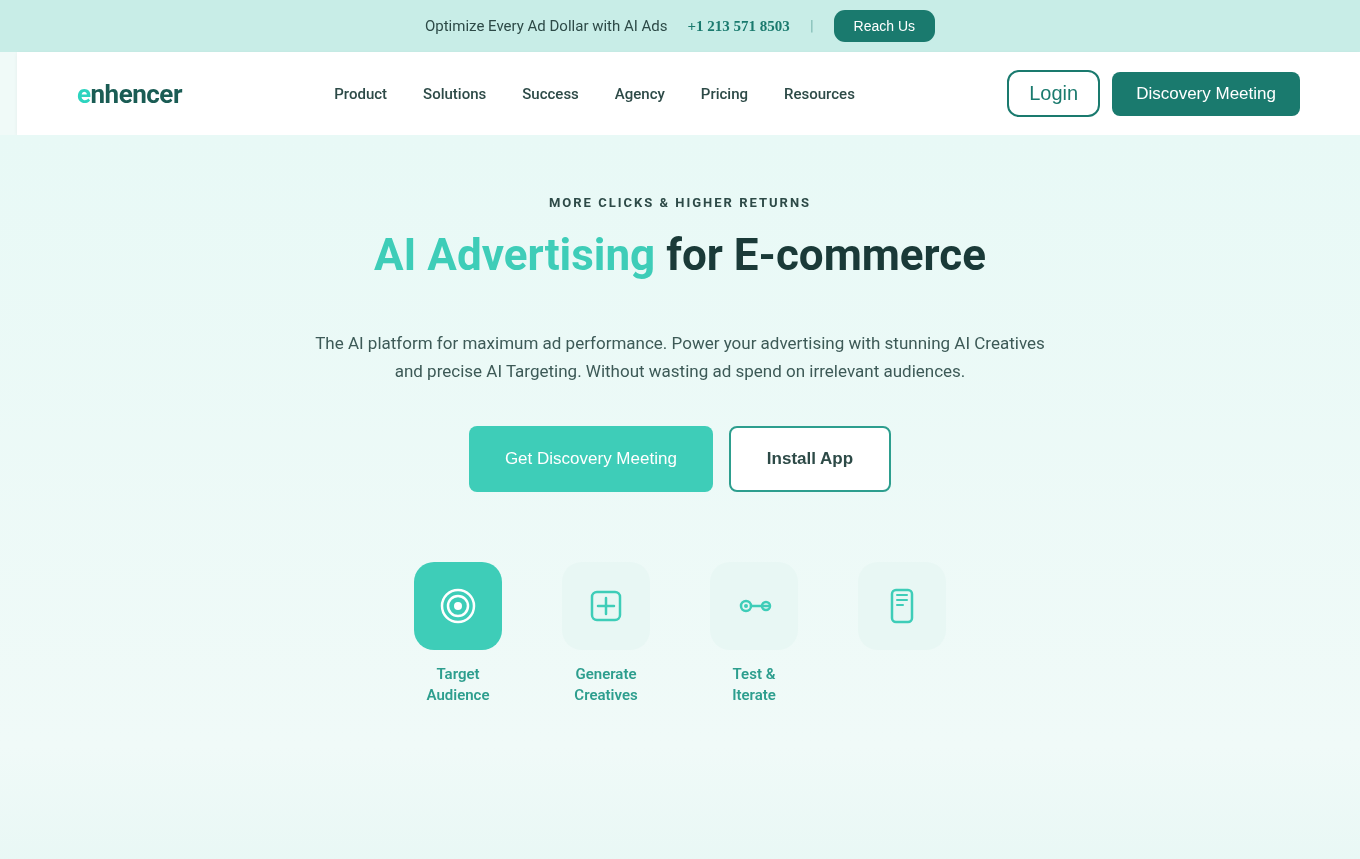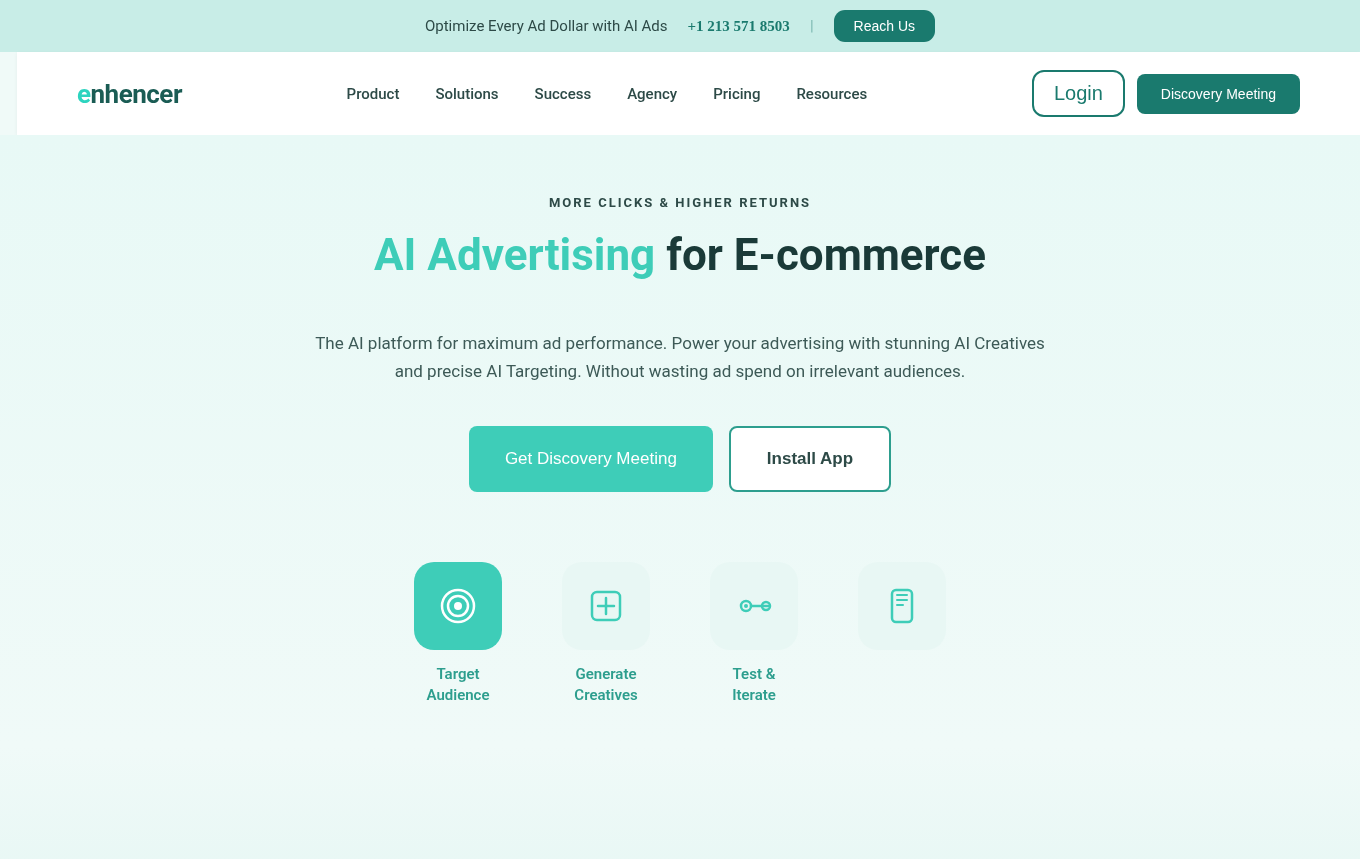--- a/index.html
+++ b/index.html
@@ -90,21 +90,21 @@
       font-size: 20px;
       cursor: pointer;
       font-weight: 500;
     }
     .discovery-btn {
       background: #1a7a6e;
       color: white;
       border: none;
       border-radius: 8px;
       padding: 12px 24px;
-      font-size: 14px;
+      font-size: 17px;
       cursor: pointer;
       font-weight: 500;
     }
 
     
     .hero {
       display: flex;
       flex-direction: column;
       align-items: center;
       text-align: center;

